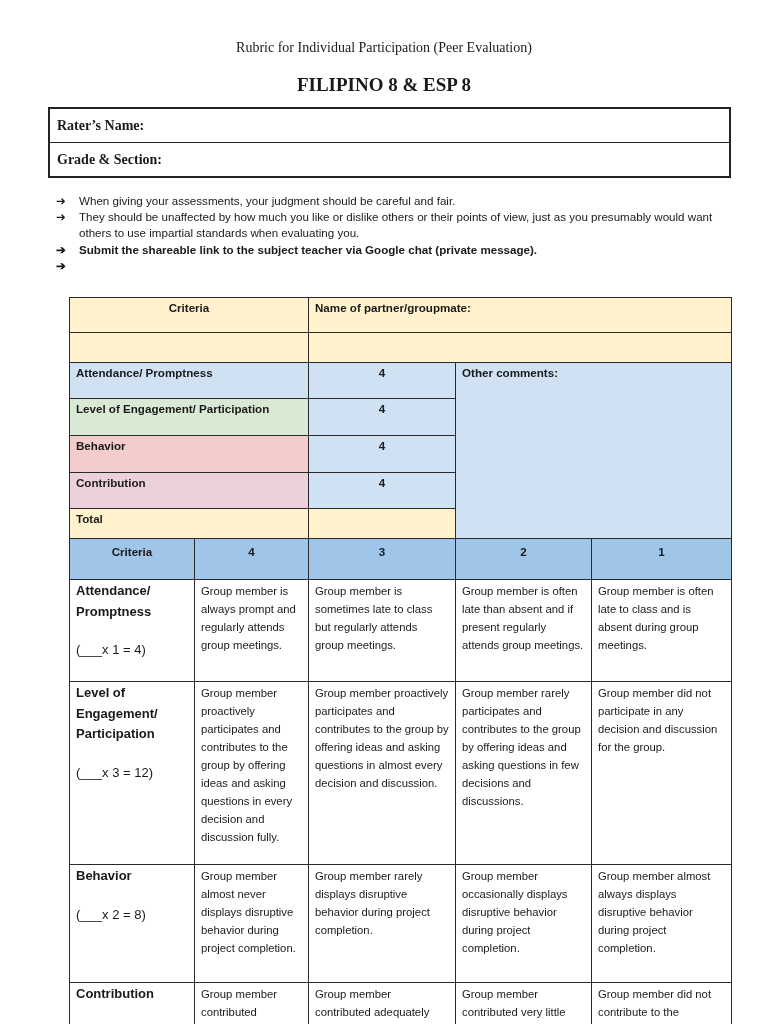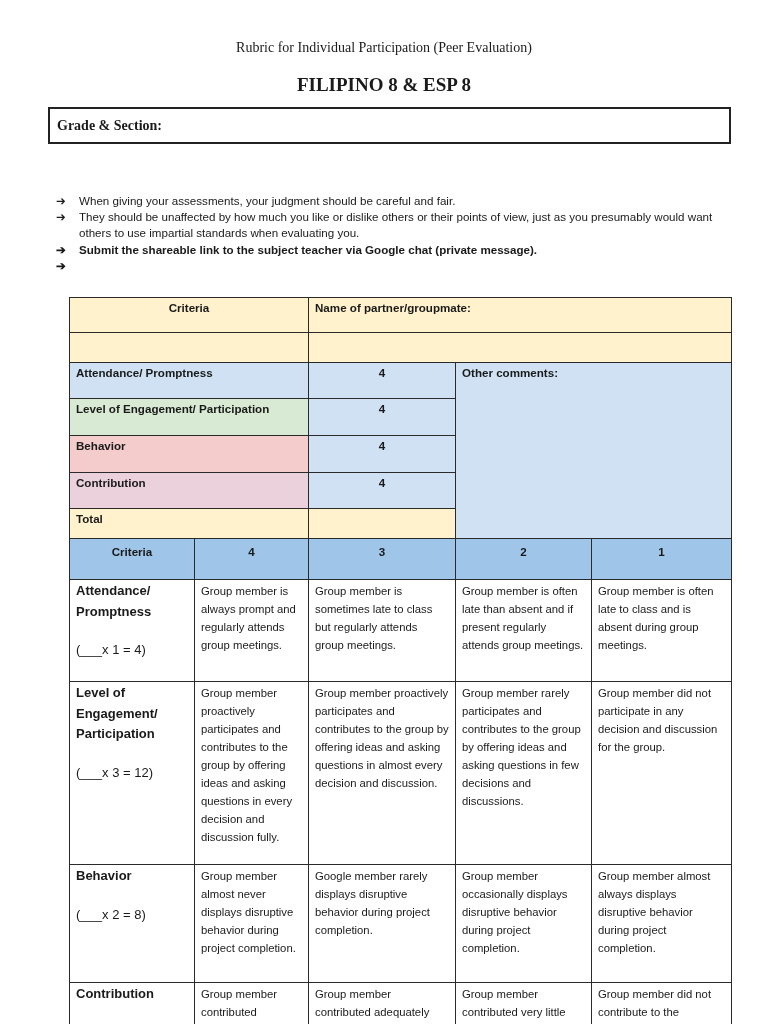--- a/index.html
+++ b/index.html
@@ -33,20 +33,24 @@
   #rubric td.crit { font-size:13px; font-weight:bold; line-height:20.5px; padding-top:1px; }
   #rubric td.crit .formula { font-weight:normal; display:block; margin-top:18px; }
 </style>
 </head>
 <body>
 
 <div id="t1" class="title">Rubric for Individual Participation (Peer Evaluation)</div>
 <div id="t2" class="title">FILIPINO 8 &amp; ESP 8</div>
 
 <div class="info">
+  <div class="row">
+    <span>Rater’s Name:</span>
+    <span></span>
+  </div>
   <div class="row">
     <span>Grade &amp; Section:</span>
     <span></span>
   </div>
 </div>
 
 <div class="note">
   <ul>
     <li><span class="arrow">➔</span><span>When giving your assessments, your judgment should be careful and fair.</span></li>
     <li><span class="arrow">➔</span><span>They should be unaffected by how much you like or dislike others or their points of view, just as you presumably would want others to use impartial standards when evaluating you.</span></li>
@@ -120,21 +124,21 @@
   <tr style="height:170px">
     <td class="crit"><span>Level of Engagement/ Participation</span><span class="formula">(___x 3 = 12)</span></td>
     <td>Group member proactively participates and contributes to the group by offering ideas and asking questions in every decision and discussion fully.</td>
     <td>Group member proactively participates and contributes to the group by offering ideas and asking questions in almost every decision and discussion.</td>
     <td>Group member rarely participates and contributes to the group by offering ideas and asking questions in few decisions and discussions.</td>
     <td>Group member did not participate in any decision and discussion for the group.</td>
   </tr>
   <tr style="height:118px">
     <td class="crit"><span>Behavior</span><span class="formula">(___x 2 = 8)</span></td>
     <td>Group member almost never displays disruptive behavior during project completion.</td>
-    <td>Google member rarely displays disruptive behavior during project completion.</td>
+    <td>Group member rarely displays disruptive behavior during project completion.</td>
     <td>Group member occasionally displays disruptive behavior during project completion.</td>
     <td>Group member almost always displays disruptive behavior during project completion.</td>
   </tr>
   <tr style="height:37px">
     <td class="crit"><span>Contribution</span></td>
     <td>Group member contributed</td>
     <td>Group member contributed adequately</td>
     <td>Group member contributed very little</td>
     <td>Group member did not contribute to the</td>
   </tr>

